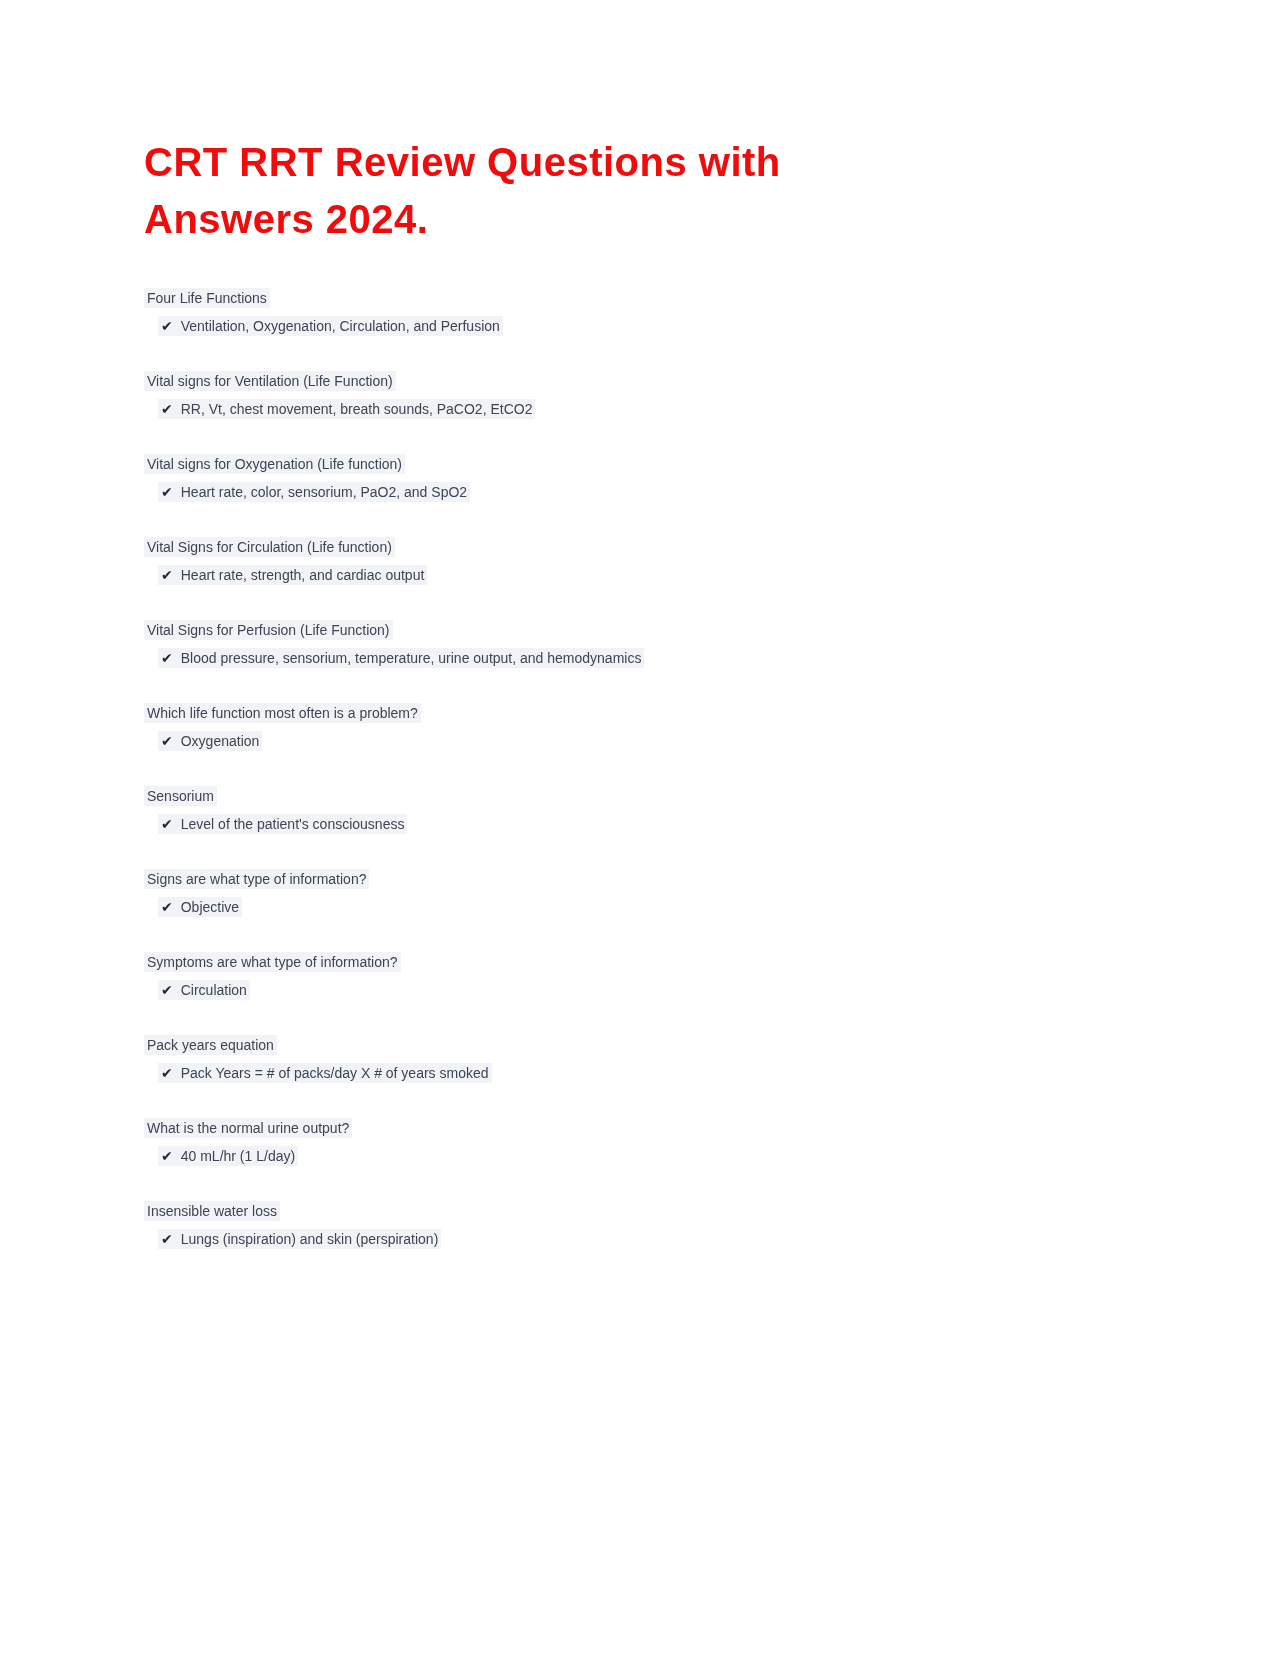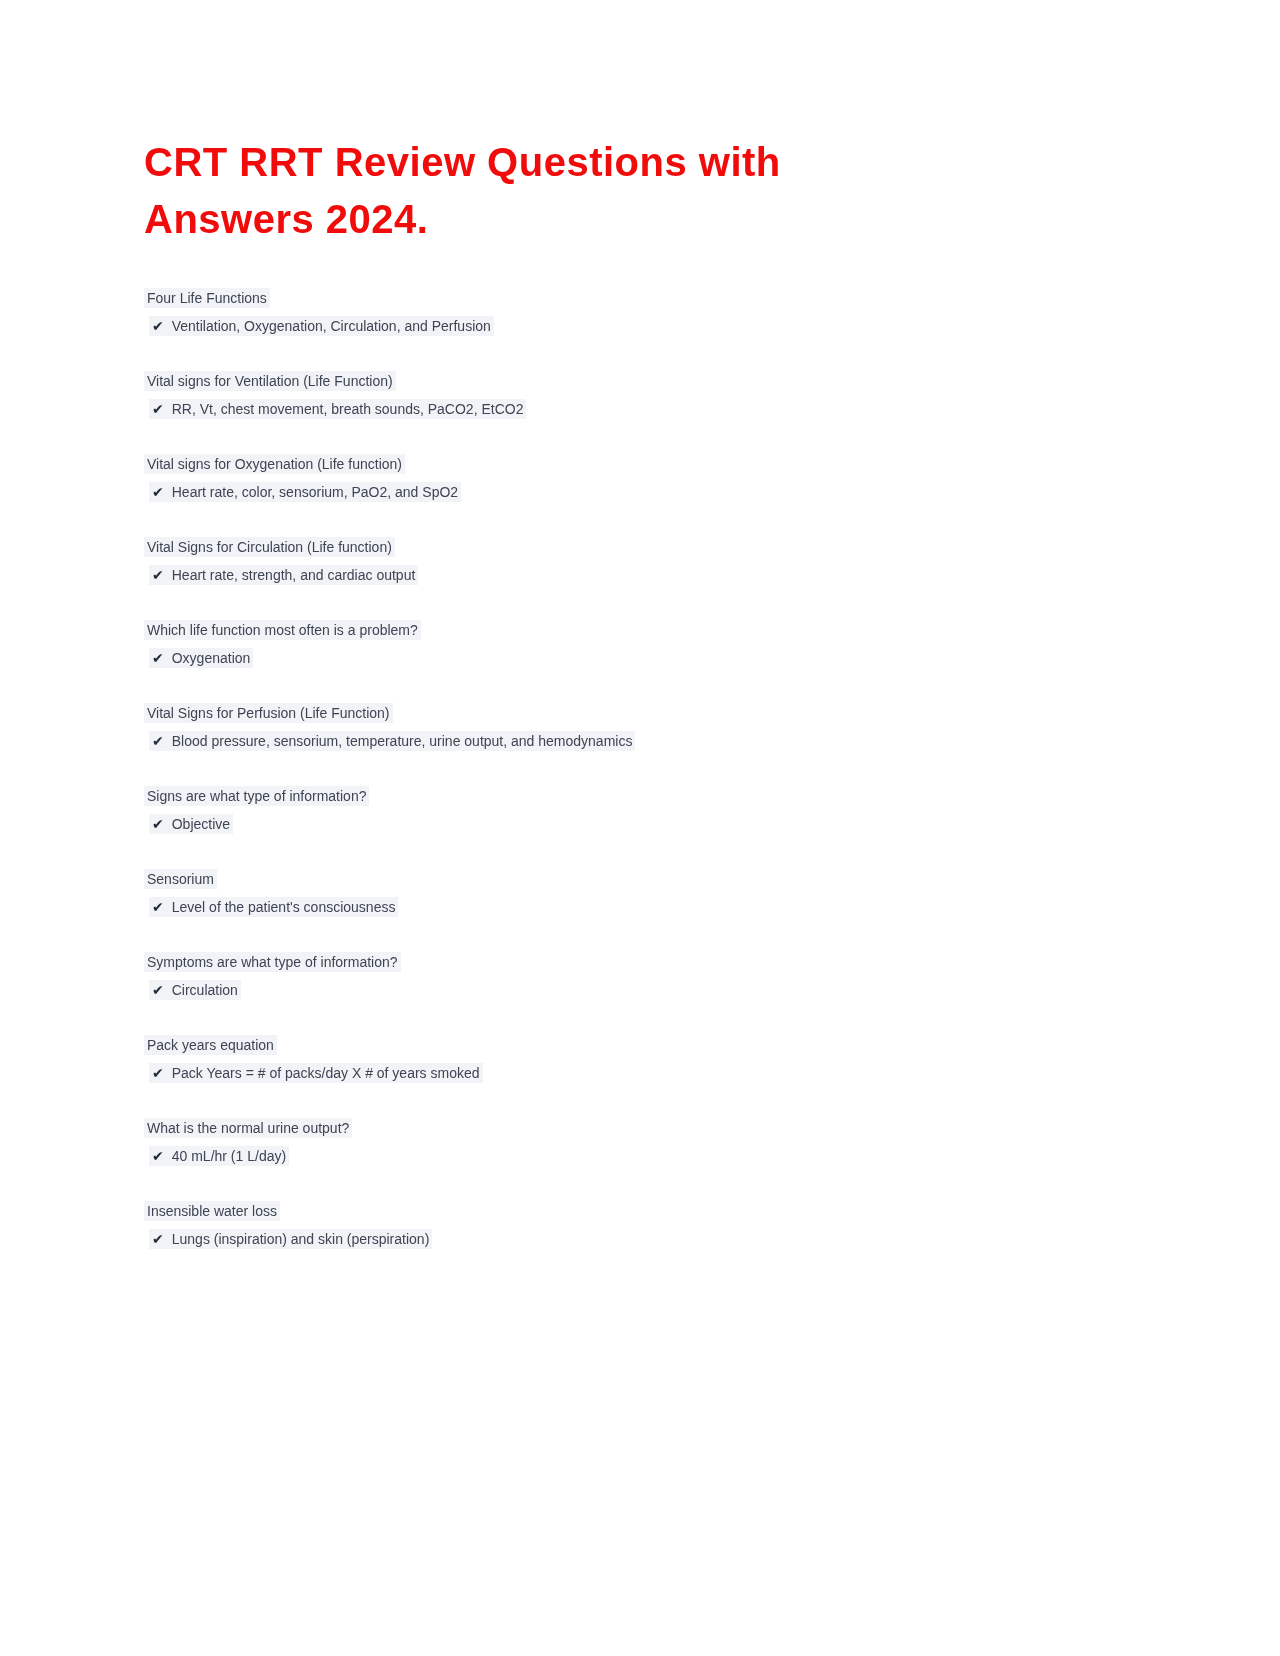--- a/index.html
+++ b/index.html
@@ -29,21 +29,21 @@
     margin-bottom: 36px;
     letter-spacing: 0.5px;
   }
   .title-line { display: block; }
   .qa-block {
     margin-bottom: 27px;
     font-size: 14px;
     line-height: 28px;
   }
   .q-line { }
-  .a-line { margin-left: 5px; }
+  .a-line { margin-left: 14px; }
   .hl {
     background: var(--highlight-color);
     padding: 2px 3px;
     -webkit-box-decoration-break: clone;
     box-decoration-break: clone;
   }
   .check {
     color: var(--check-color);
     margin-right: 8px;
     font-style: normal;
@@ -74,37 +74,37 @@
         <div class="q-line"><span class="hl">Vital signs for Oxygenation (Life function)</span></div>
         <div class="a-line"><span class="hl"><span class="check">✔</span><span>Heart rate, color, sensorium, PaO2, and SpO2</span></span></div>
       </div>
 
       <div class="qa-block">
         <div class="q-line"><span class="hl">Vital Signs for Circulation (Life function)</span></div>
         <div class="a-line"><span class="hl"><span class="check">✔</span><span>Heart rate, strength, and cardiac output</span></span></div>
       </div>
 
       <div class="qa-block">
+        <div class="q-line"><span class="hl">Vital Signs for Perfusion (Life Function)</span></div>
+        <div class="a-line"><span class="hl"><span class="check">✔</span><span>Blood pressure, sensorium, temperature, urine output, and hemodynamics</span></span></div>
+      </div>
+
+      <div class="qa-block">
         <div class="q-line"><span class="hl">Which life function most often is a problem?</span></div>
         <div class="a-line"><span class="hl"><span class="check">✔</span><span>Oxygenation</span></span></div>
       </div>
 
       <div class="qa-block">
-        <div class="q-line"><span class="hl">Vital Signs for Perfusion (Life Function)</span></div>
-        <div class="a-line"><span class="hl"><span class="check">✔</span><span>Blood pressure, sensorium, temperature, urine output, and hemodynamics</span></span></div>
+        <div class="q-line"><span class="hl">Sensorium</span></div>
+        <div class="a-line"><span class="hl"><span class="check">✔</span><span>Level of the patient's consciousness</span></span></div>
       </div>
 
       <div class="qa-block">
         <div class="q-line"><span class="hl">Signs are what type of information?</span></div>
         <div class="a-line"><span class="hl"><span class="check">✔</span><span>Objective</span></span></div>
-      </div>
-
-      <div class="qa-block">
-        <div class="q-line"><span class="hl">Sensorium</span></div>
-        <div class="a-line"><span class="hl"><span class="check">✔</span><span>Level of the patient's consciousness</span></span></div>
       </div>
 
       <div class="qa-block">
         <div class="q-line"><span class="hl">Symptoms are what type of information?</span></div>
         <div class="a-line"><span class="hl"><span class="check">✔</span><span>Circulation</span></span></div>
       </div>
 
       <div class="qa-block">
         <div class="q-line"><span class="hl">Pack years equation</span></div>
         <div class="a-line"><span class="hl"><span class="check">✔</span><span>Pack Years = # of packs/day X # of years smoked</span></span></div>

